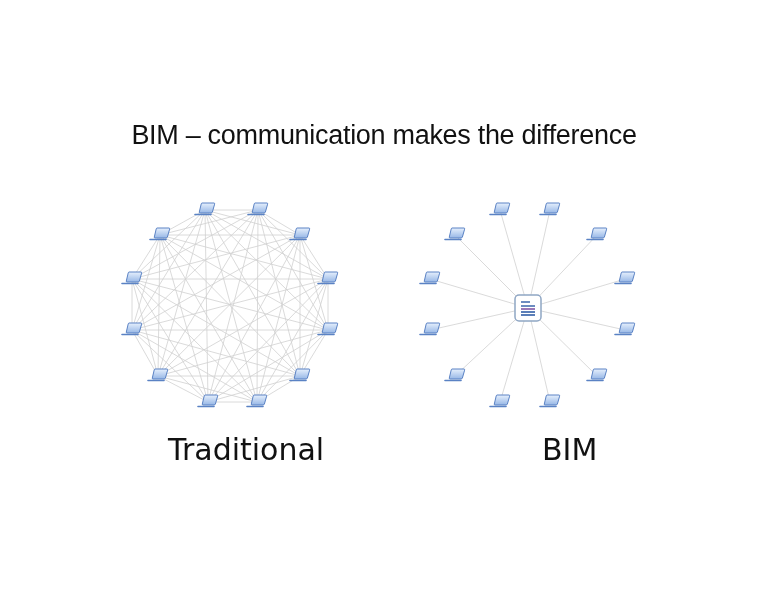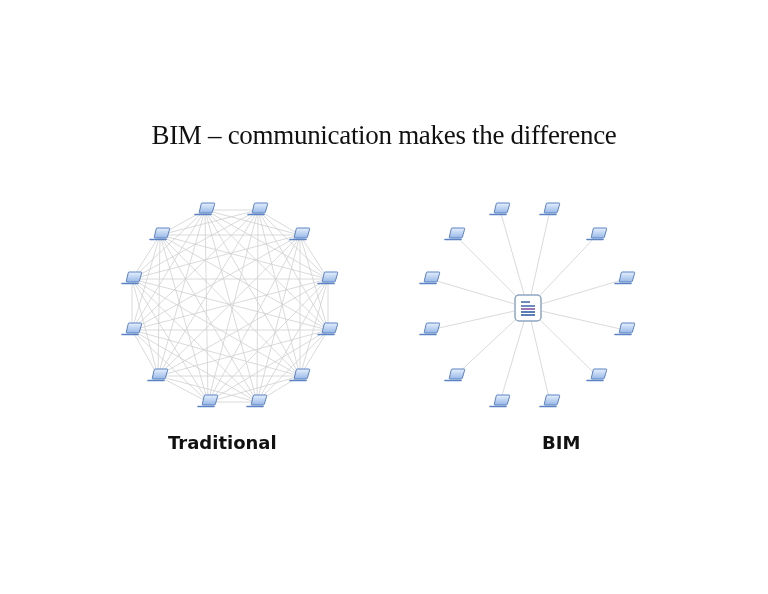--- a/index.html
+++ b/index.html
@@ -1,18 +1,18 @@
 <!DOCTYPE html>
 <html><head>
 <meta charset="utf-8">
 <style>
   html,body{margin:0;padding:0;background:#ffffff;}
   body{width:768px;height:594px;position:relative;overflow:hidden;font-family:"Liberation Sans",sans-serif;}
-  .title{position:absolute;left:0;top:120px;width:768px;text-align:center;font-size:27px;color:#111;font-family:Liberation Serif, serif;font-weight:300;letter-spacing:-0.3px;}
-  .label{position:absolute;top:432px;font-size:18px;font-weight:bold;color:#111;font-family:"DejaVu Sans","Liberation Sans",sans-serif;}
+  .title{position:absolute;left:0;top:120px;width:768px;text-align:center;font-size:27px;color:#111;font-family:Liberation Sans, sans-serif;font-weight:300;letter-spacing:-0.3px;}
+  .label{position:absolute;top:432px;font-size:30px;font-weight:normal;color:#111;font-family:"DejaVu Sans","Liberation Sans",sans-serif;}
   #lab-trad{left:168px;}
   #lab-bim{left:514px;margin-left:28px;}
   svg{position:absolute;left:0;top:0;}
 </style>
 </head>
 <body>
 
 <div class="title">BIM – communication makes the difference</div>
 
 <svg id="canvas" width="768" height="594">

